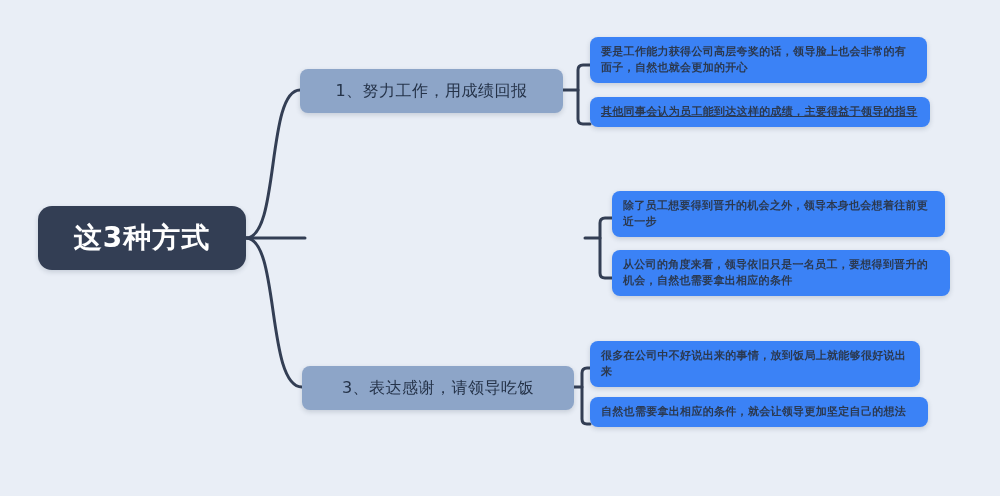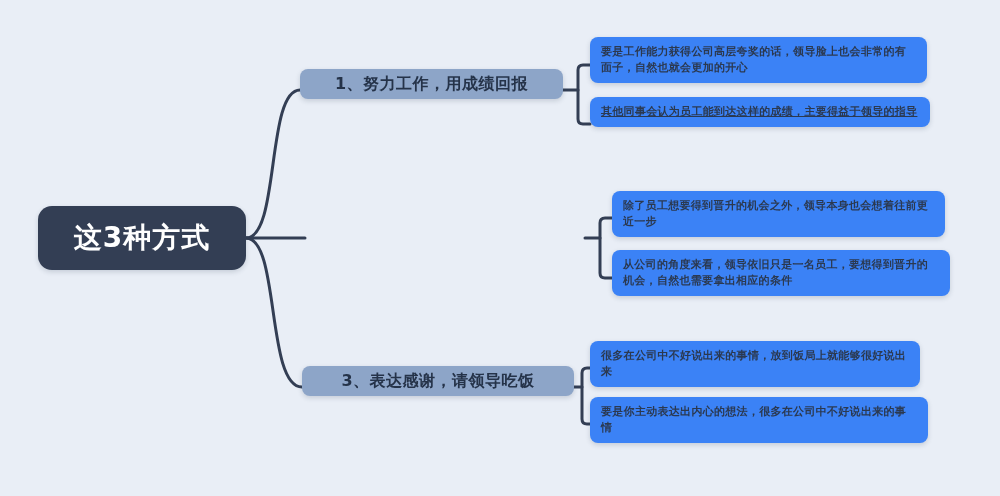--- a/index.html
+++ b/index.html
@@ -45,25 +45,25 @@
     display: flex;
     align-items: center;
     justify-content: center;
     letter-spacing: 1px;
     border-radius: 14px;
   }
   .branch-node {
     background: #8da5c8;
     color: #253349;
     font-size: 16px;
-    font-weight: 700;
+    font-weight: 400;
     display: flex;
     align-items: center;
     justify-content: center;
-    height: 30px;
+    height: 44px;
     padding: 0 14px;
     letter-spacing: 0.5px;
   }
   .branch-1 { left: 300px; top: 69px;  width: 263px; }
   .branch-2 { left: 305px; top: 217px; width: 280px; }
   .branch-3 { left: 302px; top: 366px; width: 272px; align-items: center; }
   .leaf-node {
     background: #3b82f6;
     color: #2b3950;
     font-size: 11px;
@@ -112,15 +112,15 @@
     <span>3、表达感谢，请领导吃饭</span>
   </div>
 
   <div class="node leaf-node leaf-1-1">要是工作能力获得公司高层夸奖的话，领导脸上也会非常的有面子，自然也就会更加的开心</div>
   <div class="node leaf-node leaf-1-2">其他同事会认为员工能到达这样的成绩，主要得益于领导的指导</div>
 
   <div class="node leaf-node leaf-2-2">从公司的角度来看，领导依旧只是一名员工，要想得到晋升的机会，自然也需要拿出相应的条件</div>
   <div class="node leaf-node leaf-2-1">除了员工想要得到晋升的机会之外，领导本身也会想着往前更近一步</div>
 
   <div class="node leaf-node leaf-3-1">很多在公司中不好说出来的事情，放到饭局上就能够很好说出来</div>
-  <div class="node leaf-node leaf-3-2">要是你主动表达出内心的想法，很多在公司中不好说出来的事情</div>
+  <div class="node leaf-node leaf-3-2">自然也需要拿出相应的条件，就会让领导更加坚定自己的想法</div>
 
 </div>
 
 </body></html>

